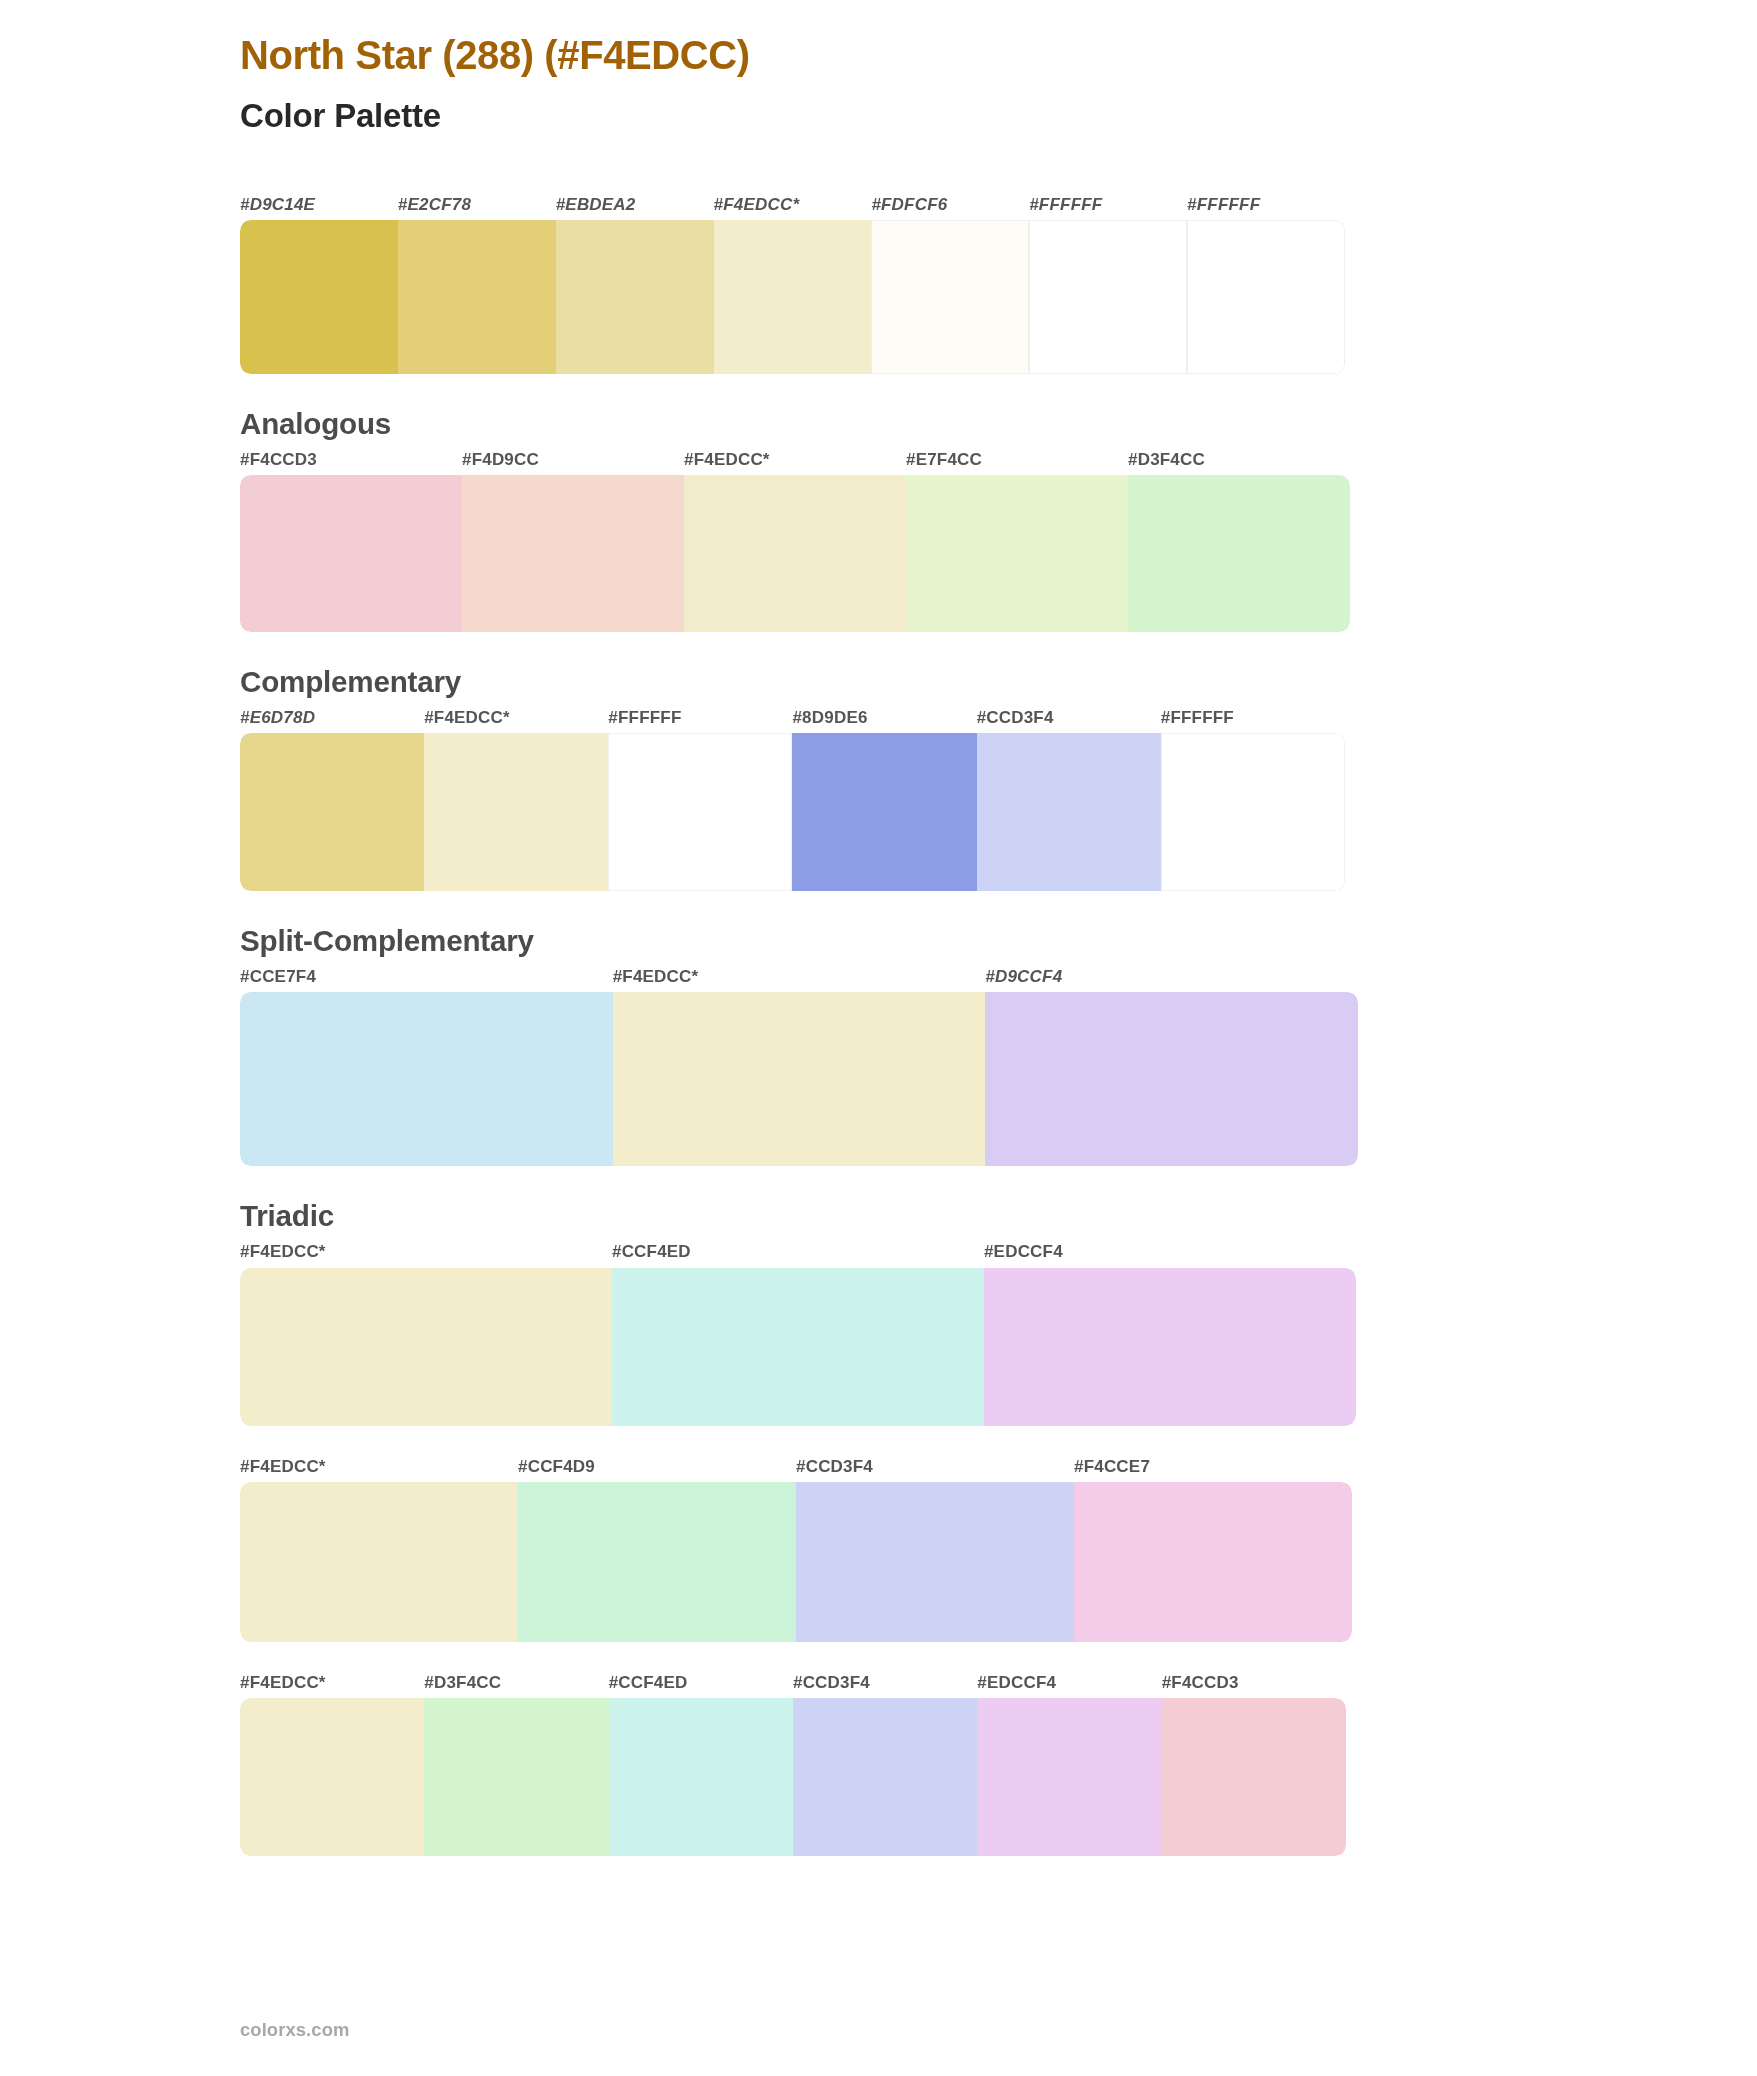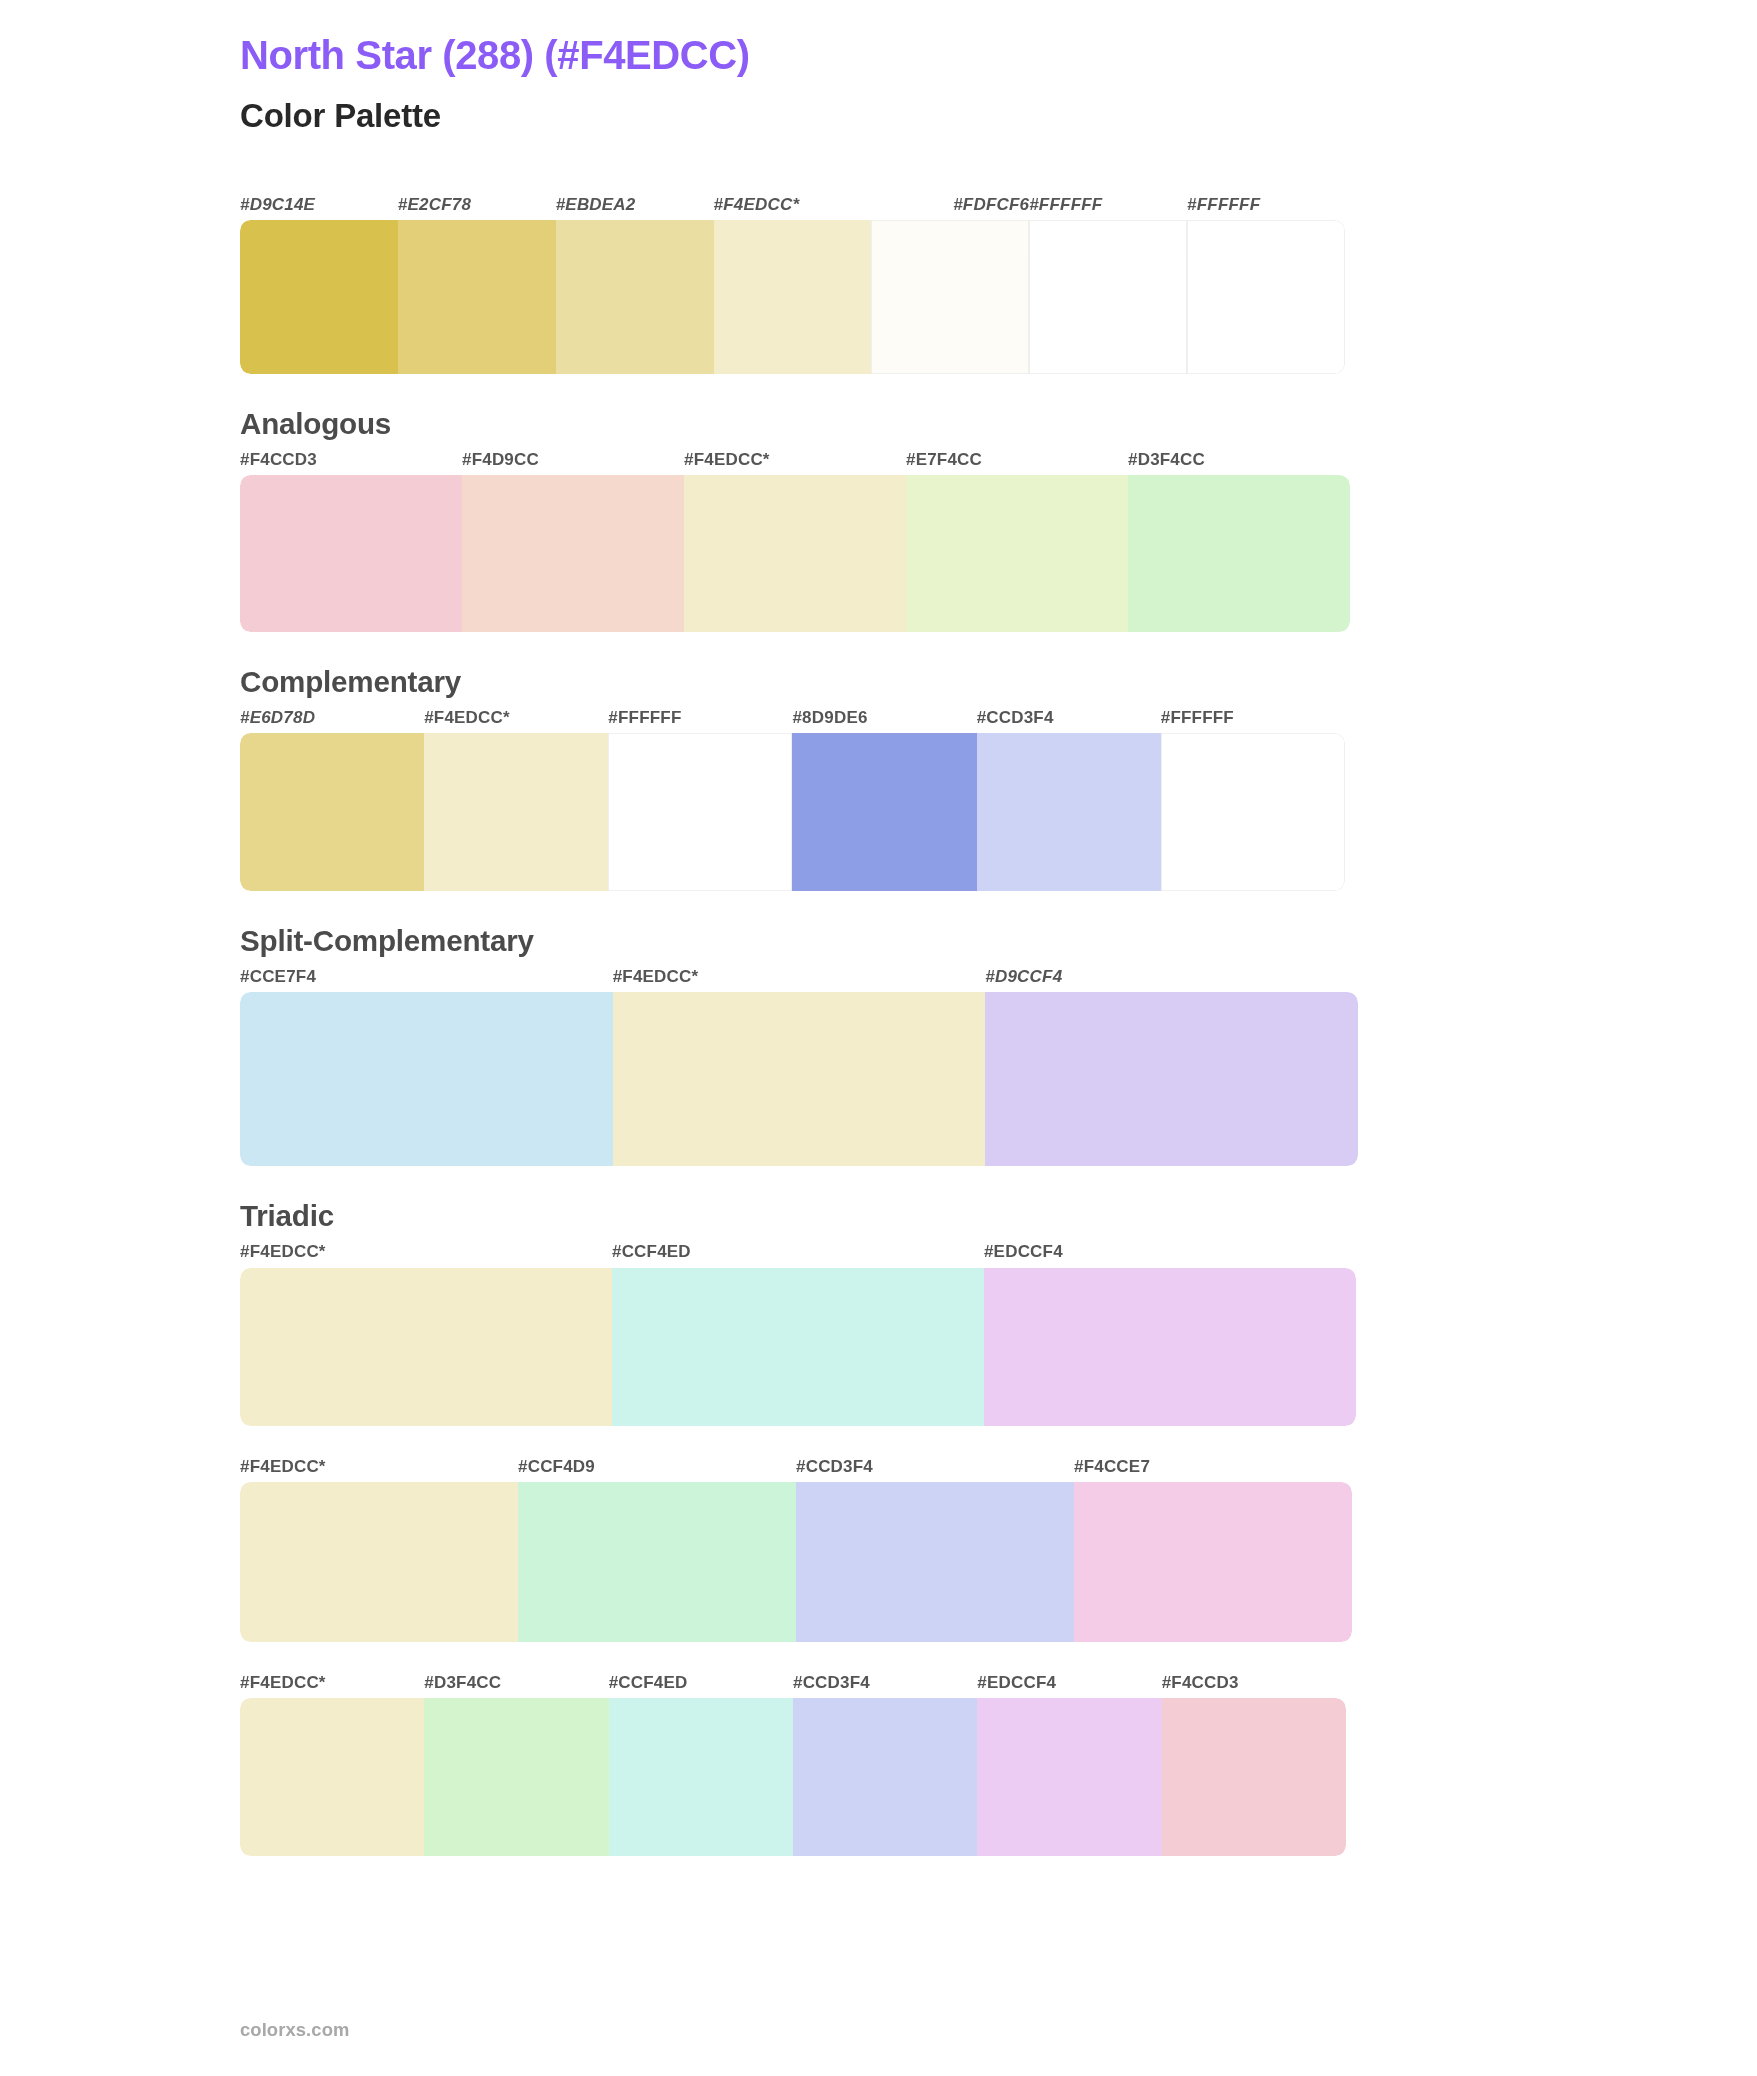--- a/index.html
+++ b/index.html
@@ -19,21 +19,21 @@
     height: 2077px;
     box-sizing: border-box;
     padding: 0 0 0 240px;
   }
   .header {
     padding-top: 16px;
   }
   .title {
     font-size: 40px;
     font-weight: bold;
-    color: #8b5cf6;
+    color: #a16207;
     letter-spacing: -0.4px;
     line-height: 1.25;
     margin: 0;
     padding-top: 14.4px;
   }
   .subtitle {
     font-size: 33px;
     font-weight: bold;
     color: #282828;
     letter-spacing: -0.2px;
@@ -129,21 +129,21 @@
     <h2 class="subtitle">Color Palette</h2>
   </div>
 
   <div class="sections">
       <div class="section row-mono">
         <div class="swatch-labels">
           <div class="swatch-label" style="width: 14.2857%;">#D9C14E</div>
           <div class="swatch-label" style="width: 14.2857%;">#E2CF78</div>
           <div class="swatch-label" style="width: 14.2857%;">#EBDEA2</div>
           <div class="swatch-label" style="width: 14.2857%;">#F4EDCC*</div>
-          <div class="swatch-label" style="width: 14.2857%; text-align: right;">#FDFCF6</div>
+          <div class="swatch-label" style="width: 14.2857%;">#FDFCF6</div>
           <div class="swatch-label" style="width: 14.2857%;">#FFFFFF</div>
           <div class="swatch-label" style="width: 14.2857%;">#FFFFFF</div>
         </div>
         <div class="swatch-row">
           <div class="swatch" title="#D9C14E" style="width: 14.2857%; background: rgb(217, 193, 78);"></div>
           <div class="swatch" title="#E2CF78" style="width: 14.2857%; background: rgb(226, 207, 120);"></div>
           <div class="swatch" title="#EBDEA2" style="width: 14.2857%; background: rgb(235, 222, 162);"></div>
           <div class="swatch" title="#F4EDCC*" style="width: 14.2857%; background: rgb(244, 237, 204);"></div>
           <div class="swatch is-light" title="#FDFCF6" style="width: 14.2857%; background: rgb(253, 252, 246);"></div>
           <div class="swatch is-light" title="#FFFFFF" style="width: 14.2857%; background: rgb(255, 255, 255);"></div>

